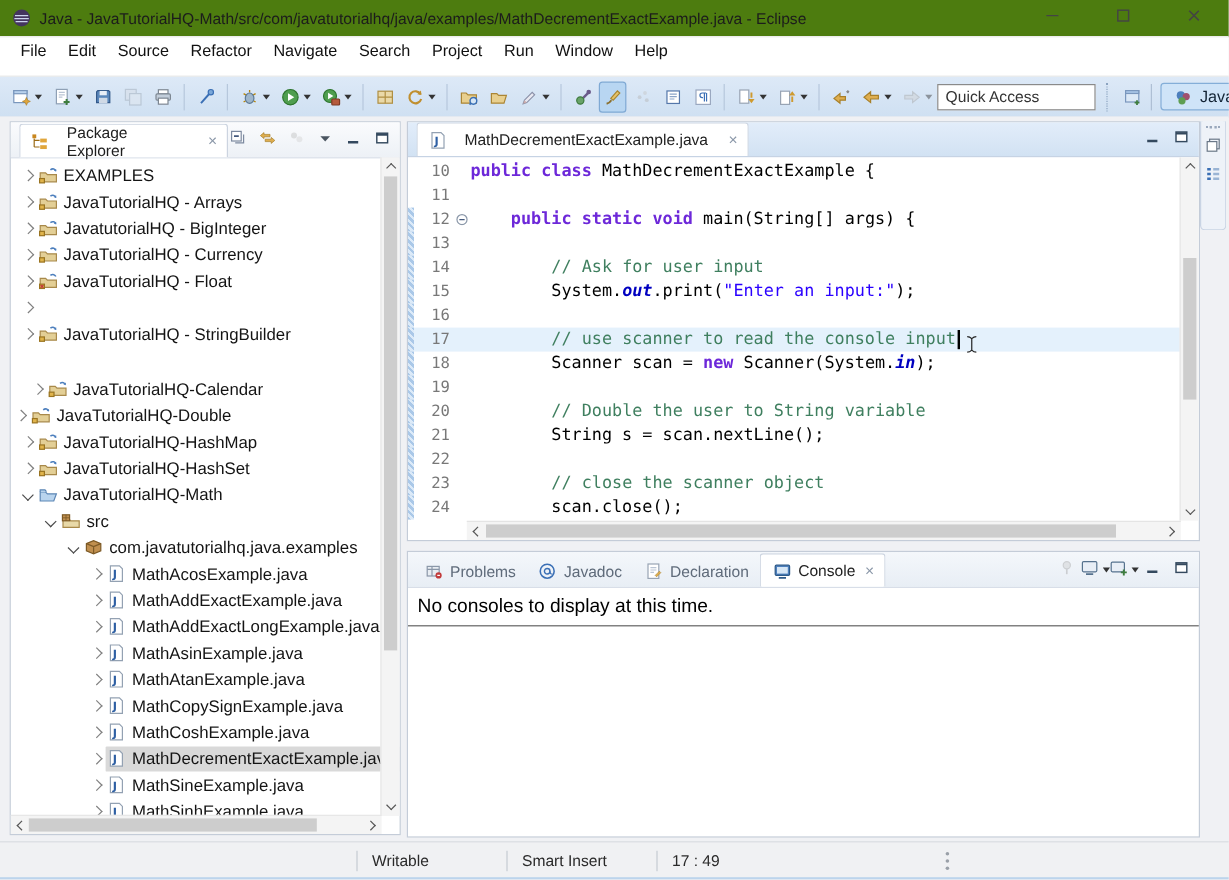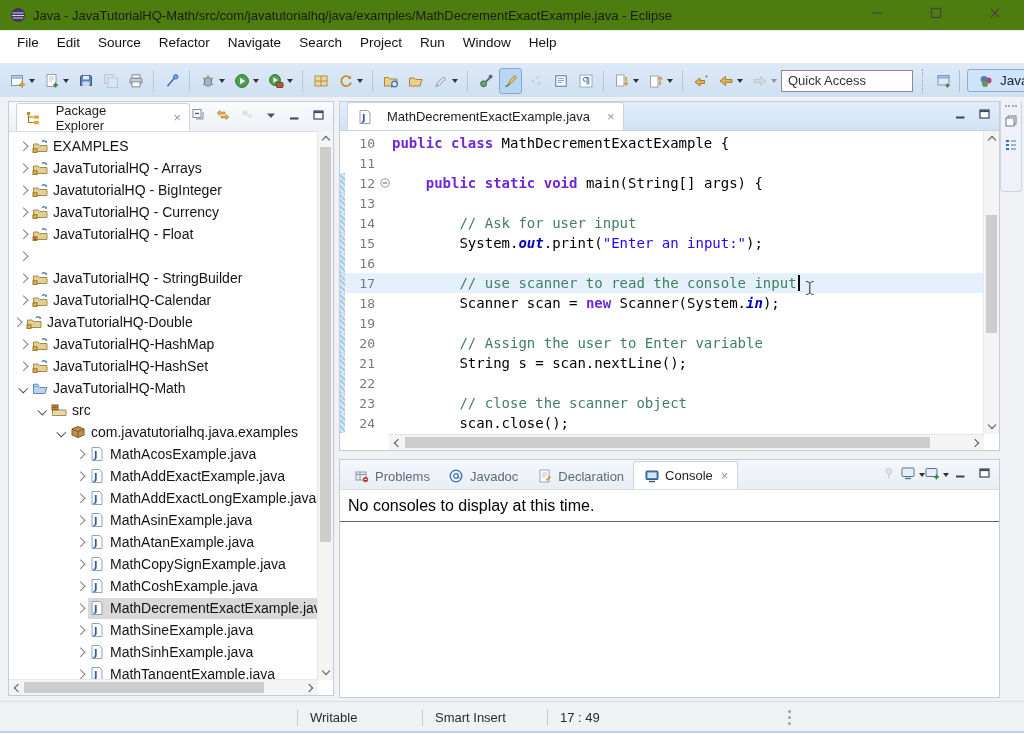--- a/index.html
+++ b/index.html
@@ -512,21 +512,21 @@
           <span class="rowband">
             <span class="ticon"><svg width="16" height="16" viewBox="0 0 16 16">
                 <path d="M1.5 6 h4.5 l1.5 1.5 H15 v6 H1.5z" fill="#e3cf96" stroke="#a8894a"></path>
                 <path d="M10 3.5 c2 -1.5 4 -0.5 4.5 1" stroke="#4d7fbd" fill="none" stroke-width="1.3"></path>
                 <path d="M14.8 2.8 l0 2.2 -2 -0.8z" fill="#4d7fbd"></path>
                 <rect x="1" y="10.8" width="4" height="3.6" fill="#e0b44c" stroke="#9a7420"></rect>
               </svg></span>
             <span class="tlabel">JavaTutorialHQ - StringBuilder</span>
           </span>
         </div>
-        <div class="trow" style="padding-left: 6px;">
+        <div class="trow" style="padding-left: 14px; margin-top: 24px;">
           <span class="chev"></span>
           <span class="rowband">
             <span class="ticon"><svg width="16" height="16" viewBox="0 0 16 16">
                 <path d="M1.5 6 h4.5 l1.5 1.5 H15 v6 H1.5z" fill="#e3cf96" stroke="#a8894a"></path>
                 <path d="M10 3.5 c2 -1.5 4 -0.5 4.5 1" stroke="#4d7fbd" fill="none" stroke-width="1.3"></path>
                 <path d="M14.8 2.8 l0 2.2 -2 -0.8z" fill="#4d7fbd"></path>
                 <rect x="1" y="10.8" width="4" height="3.6" fill="#e0b44c" stroke="#9a7420"></rect>
               </svg></span>
             <span class="tlabel">JavaTutorialHQ-Calendar</span>
           </span>
@@ -813,21 +813,21 @@
           <div class="cline inrange">
             <span class="rangecol"></span>
             <span class="lnum">19</span>
             <span class="foldcol"></span>
             <span class="ctext"></span>
           </div>
           <div class="cline inrange">
             <span class="rangecol"></span>
             <span class="lnum">20</span>
             <span class="foldcol"></span>
-            <span class="ctext"><span class="tk-p">        </span><span class="tk-c">// Assign the user to Enter variable</span></span>
+            <span class="ctext"><span class="tk-p">        </span><span class="tk-c">// Double the user to String variable</span></span>
           </div>
           <div class="cline inrange">
             <span class="rangecol"></span>
             <span class="lnum">21</span>
             <span class="foldcol"></span>
             <span class="ctext"><span class="tk-p">        String s = scan.nextLine();</span></span>
           </div>
           <div class="cline inrange">
             <span class="rangecol"></span>
             <span class="lnum">22</span>

